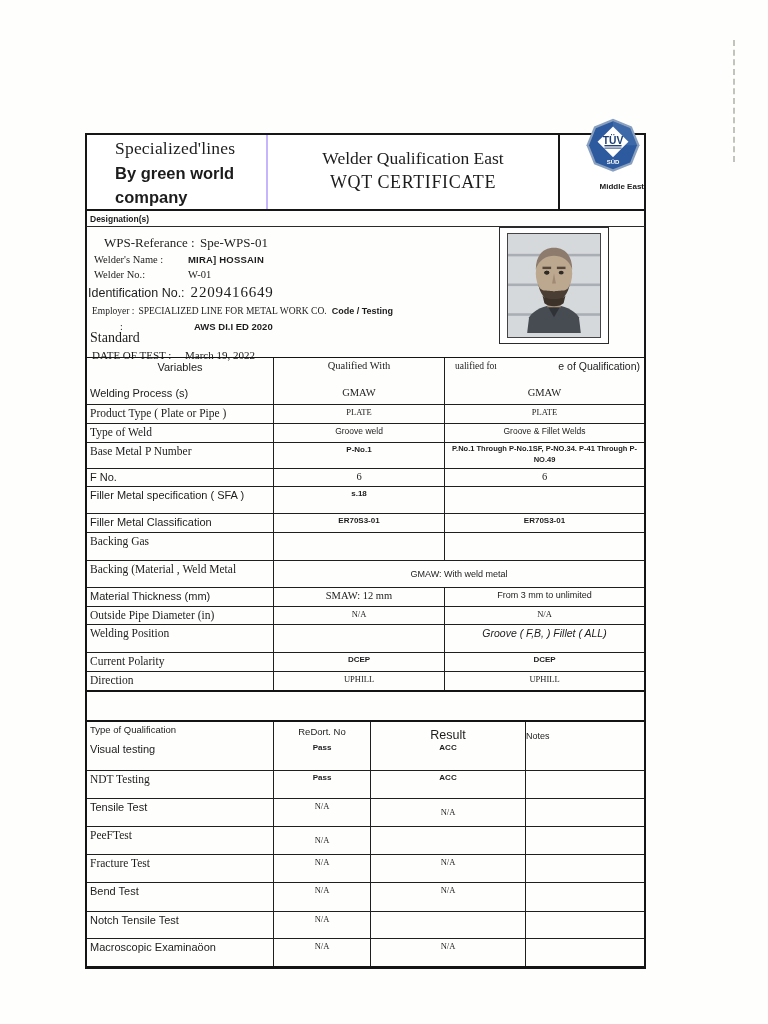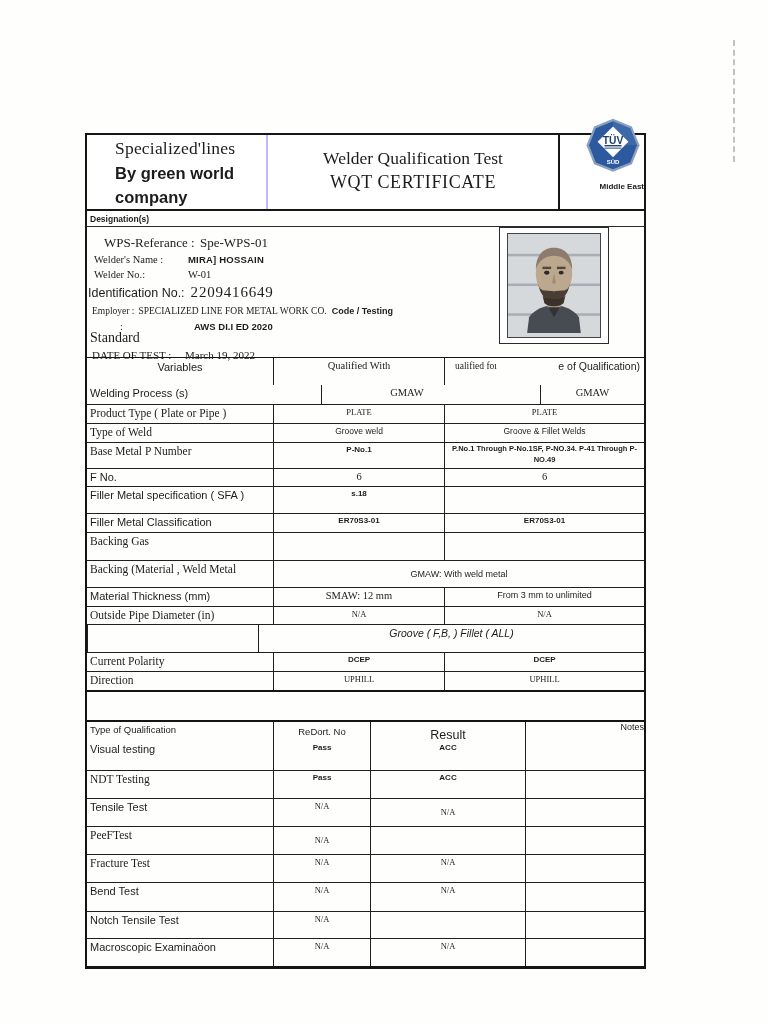--- a/index.html
+++ b/index.html
@@ -84,38 +84,38 @@
   .t1h .h3a{font-family:"Liberation Serif",serif;font-size:9.5px;margin:3px 0 0 10px;}
   .t1h .h3b{font-size:10.5px;margin:2px 4px 0 auto;}
 
   .gap-row{height:28px;border-left:2px solid #141414;border-right:2px solid #141414;box-sizing:border-box;}
 
   
   .t2h{display:flex;height:19px;box-sizing:border-box;}
   .t2h .h1{width:186px;font-size:9.5px;padding:2px 0 0 3px;box-sizing:border-box;}
   .t2h .h2{width:97px;border-left:1.2px solid #1f1f1f;text-align:center;font-size:9.5px;padding-top:4px;box-sizing:border-box;}
   .t2h .h3{width:155px;border-left:1.2px solid #1f1f1f;text-align:center;font-size:12.5px;padding-top:6px;box-sizing:border-box;}
-  .t2h .h4{flex:1;border-left:1.2px solid #1f1f1f;text-align:right;font-size:9px;padding-top:0;box-sizing:border-box;}
+  .t2h .h4{flex:1;border-left:1.2px solid #1f1f1f;text-align:left;font-size:9px;padding-top:9px;box-sizing:border-box;}
 </style>
 </head>
 <body>
 
 <div class="page">
   <div class="scan-dash"></div>
 
   <div class="doc">
 
     <div class="header-box">
       <div class="hb-left">
         <div class="brand1">Specialized'lines</div>
         <div class="brand2">By green world</div>
         <div class="brand3">company</div>
       </div>
       <div class="hb-center">
-        <div class="title1">Welder Qualification Test</div>
+        <div class="title1">Welder Qualification East</div>
         <div class="title2">WQT CERTIFICATE</div>
       </div>
       <div class="hb-right">
         <span>
           <svg width="62" height="60" viewBox="0 0 72 70">
             <polygon points="36,2 58,11 67,33 58,55 36,64 14,55 5,33 14,11" fill="#8aa0bf"></polygon>
             <polygon points="36,5 56,13 64,33 56,53 36,61 16,53 8,33 16,13" fill="#2d5a9e"></polygon>
             <polygon points="36,5 56,13 64,33 36,33" fill="#4d76b2" opacity="0.55"></polygon>
             <polygon points="36,11 54,29 36,47 18,29" fill="#ffffff"></polygon>
             <text x="36" y="31" text-anchor="middle" font-family="Liberation Sans, sans-serif" font-size="12" font-weight="bold" fill="#1c3e73">TÜV</text>
@@ -192,21 +192,21 @@
     <div class="t1">
       <div class="t1h">
         <div class="h1">Variables</div>
         <div class="h2">Qualified With</div>
         <div class="h3">
           <span class="h3a">ualified foı</span>
           <span class="h3b">e of Qualification)</span>
         </div>
       </div>
       <div id="t1rows">
-          <div class="trow" style="height: 19px; gap: 48px;">
+          <div class="trow" style="height: 19px;">
             <div class="tc c1 lbl-sans">Welding Process (s)</div>
             <div class="tc c2 val v-serif">GMAW</div>
             <div class="tc c3 val v-serif">GMAW</div>
           </div>
           <div class="trow" style="height: 19px;">
             <div class="tc c1 lbl-serif">Product Type ( Plate or Pipe )</div>
             <div class="tc c2 val v-caps">PLATE</div>
             <div class="tc c3 val v-caps">PLATE</div>
           </div>
           <div class="trow" style="height: 19px;">
@@ -247,20 +247,21 @@
             <div class="tc c1 lbl-sans">Material Thickness (mm)</div>
             <div class="tc c2 val v-serif">SMAW: 12 mm</div>
             <div class="tc c3 val v-sans9">From 3 mm to unlimited</div>
           </div>
           <div class="trow" style="height: 18px;">
             <div class="tc c1 lbl-serif">Outside Pipe Diameter (in)</div>
             <div class="tc c2 val v-caps">N/A</div>
             <div class="tc c3 val v-caps">N/A</div>
           </div>
           <div class="trow" style="height: 28px;">
+            <div class="tc c1 lbl-serif">Welding Position</div>
             <div class="tc c2 val v-sans"></div>
             <div class="tc c3 val v-sans10">Groove ( F,B, ) Fillet ( ALL)</div>
           </div>
           <div class="trow" style="height: 19px;">
             <div class="tc c1 lbl-serif">Current Polarity</div>
             <div class="tc c2 val v-sansb">DCEP</div>
             <div class="tc c3 val v-sansb">DCEP</div>
           </div>
           <div class="trow" style="height: 19px;">
             <div class="tc c1 lbl-serif">Direction</div>

